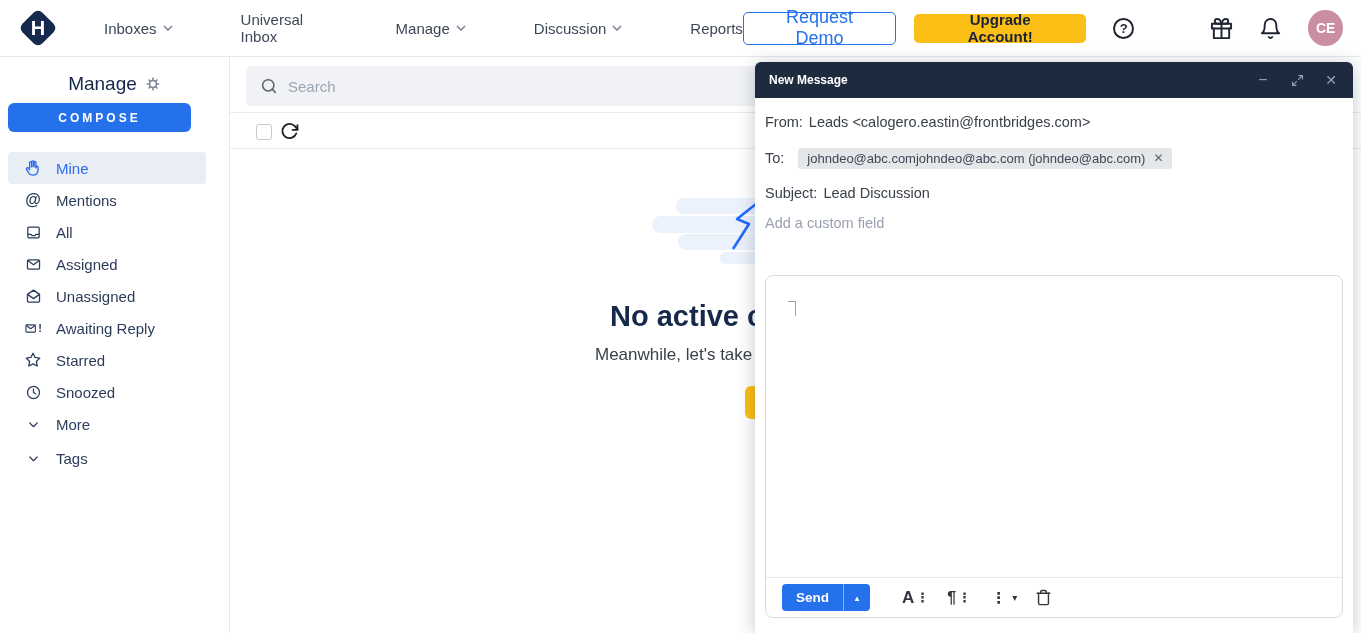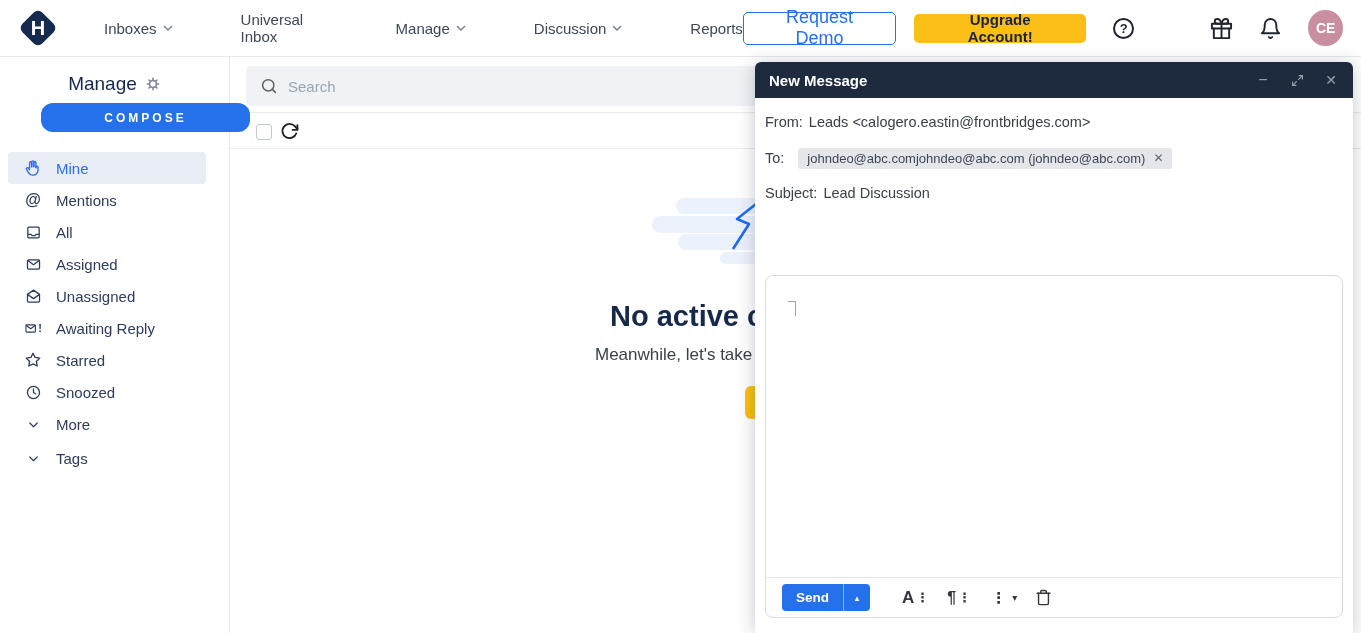--- a/index.html
+++ b/index.html
@@ -35,22 +35,22 @@
   .grid-ico { display:grid; grid-template-columns:repeat(3,5px); grid-template-rows:repeat(3,5px); gap:2px; }
   .grid-ico i { background:#1f2430; border-radius:1px; }
   .avatar { width:36px; height:36px; border-radius:50%; background:#c98fa0; color:#fff;
     font-weight:bold; font-size:14px; display:flex; align-items:center; justify-content:center; }
 
   
   .sidebar { position:absolute; left:0; top:57px; width:230px; height:576px;
     border-right:1px solid #e6e8ec; background:#fff; z-index:2; }
   .sb-title { display:flex; align-items:center; justify-content:center; gap:8px;
     padding-top:16px; font-size:19px; color:#16294c; }
-  .compose-btn { position:absolute; left:8px; top:46px; width:209px; height:29px; background:#2570eb;
-    color:#fff; border:none; border-radius:12px; font-size:12px; font-weight:bold; letter-spacing:3px;margin-left:33px; }
+  .compose-btn { position:absolute; left:8px; top:46px; width:183px; height:29px; background:#2570eb;
+    color:#fff; border:none; border-radius:6px; font-size:12px; font-weight:bold; letter-spacing:3px; }
   .sb-list { position:absolute; left:0; top:95px; width:230px; }
   .sb-item { height:32px; display:flex; align-items:center; gap:14px; padding-left:16px;
     margin:0 24px 0 8px; border-radius:4px; font-size:15px; color:#2d3c5a; cursor:pointer; }
   .sb-item.active { background:#e9edf4; color:#2e6bf0; }
   .sb-item .ic { width:18px; height:18px; display:flex; align-items:center; justify-content:center; color:#2d3c5a; }
   .sb-item.active .ic { color:#2e6bf0; }
   .at-glyph { font-size:16px; font-weight:bold; }
   .await-wrap { display:flex; align-items:flex-start; }
   .await-excl { font-size:11px; font-weight:bold; margin-left:1px; line-height:10px; }
   .sb-item.tags { margin-top:2px; }
@@ -77,21 +77,21 @@
     color:#17294b; white-space:nowrap; }
   .empty-sub { position:absolute; left:365px; top:288px; font-size:17px; color:#3a4149; white-space:nowrap; }
   .tour-btn { position:absolute; left:515px; top:329px; width:60px; height:33px;
     background:#fcbf15; border:none; border-radius:6px; }
 
   
   .modal { position:absolute; left:755px; top:62px; width:598px; height:571px; background:#fff;
     border-radius:6px 6px 0 0; box-shadow:0 2px 18px rgba(20,30,60,.25); z-index:10; }
   .modal-header { height:36px; background:#1e2b3e; border-radius:6px 6px 0 0; display:flex;
     align-items:center; padding:0 14px; }
-  .modal-title { color:#fff; font-size:15px; font-weight:600; }
+  .modal-title { color:#fff; font-size:12px; font-weight:600; }
   .mh-actions { margin-left:auto; display:flex; align-items:center; gap:18px; color:#97a1b2; }
   .mh-btn { cursor:pointer; display:flex; align-items:center; justify-content:center;
     width:16px; height:16px; font-size:16px; }
   .field-row { display:flex; align-items:center; padding:0 10px; font-size:14.5px; color:#3a4149; }
   .row-from { margin-top:15px; height:18px; }
   .row-to { margin-top:17px; height:20px; }
   .row-subject { margin-top:16px; height:18px; }
   .row-custom { margin-top:12px; height:17px; }
   .f-label { color:#3a4149; margin-right:6px; }
   .chip { margin-left:8px; background:#e4e6ea; border-radius:3px; height:21px; display:flex;
@@ -358,20 +358,23 @@
         <span>johndeo@abc.comjohndeo@abc.com (johndeo@abc.com)</span>
         <span class="chip-x">✕</span>
       </span>
     </div>
 
     <div class="field-row row-subject">
       <span class="f-label">Subject:</span>
       <span>Lead Discussion</span>
     </div>
 
+    <div class="field-row row-custom">
+      <span class="custom-link">Add a custom field</span>
+    </div>
 
     <div class="body-box">
       <div class="body-area">
         <div class="cursor-glyph"></div>
       </div>
       <div class="body-toolbar">
         <div class="send-split">
           <button class="send-main">Send</button>
           <button class="send-caret">▴</button>
         </div>

